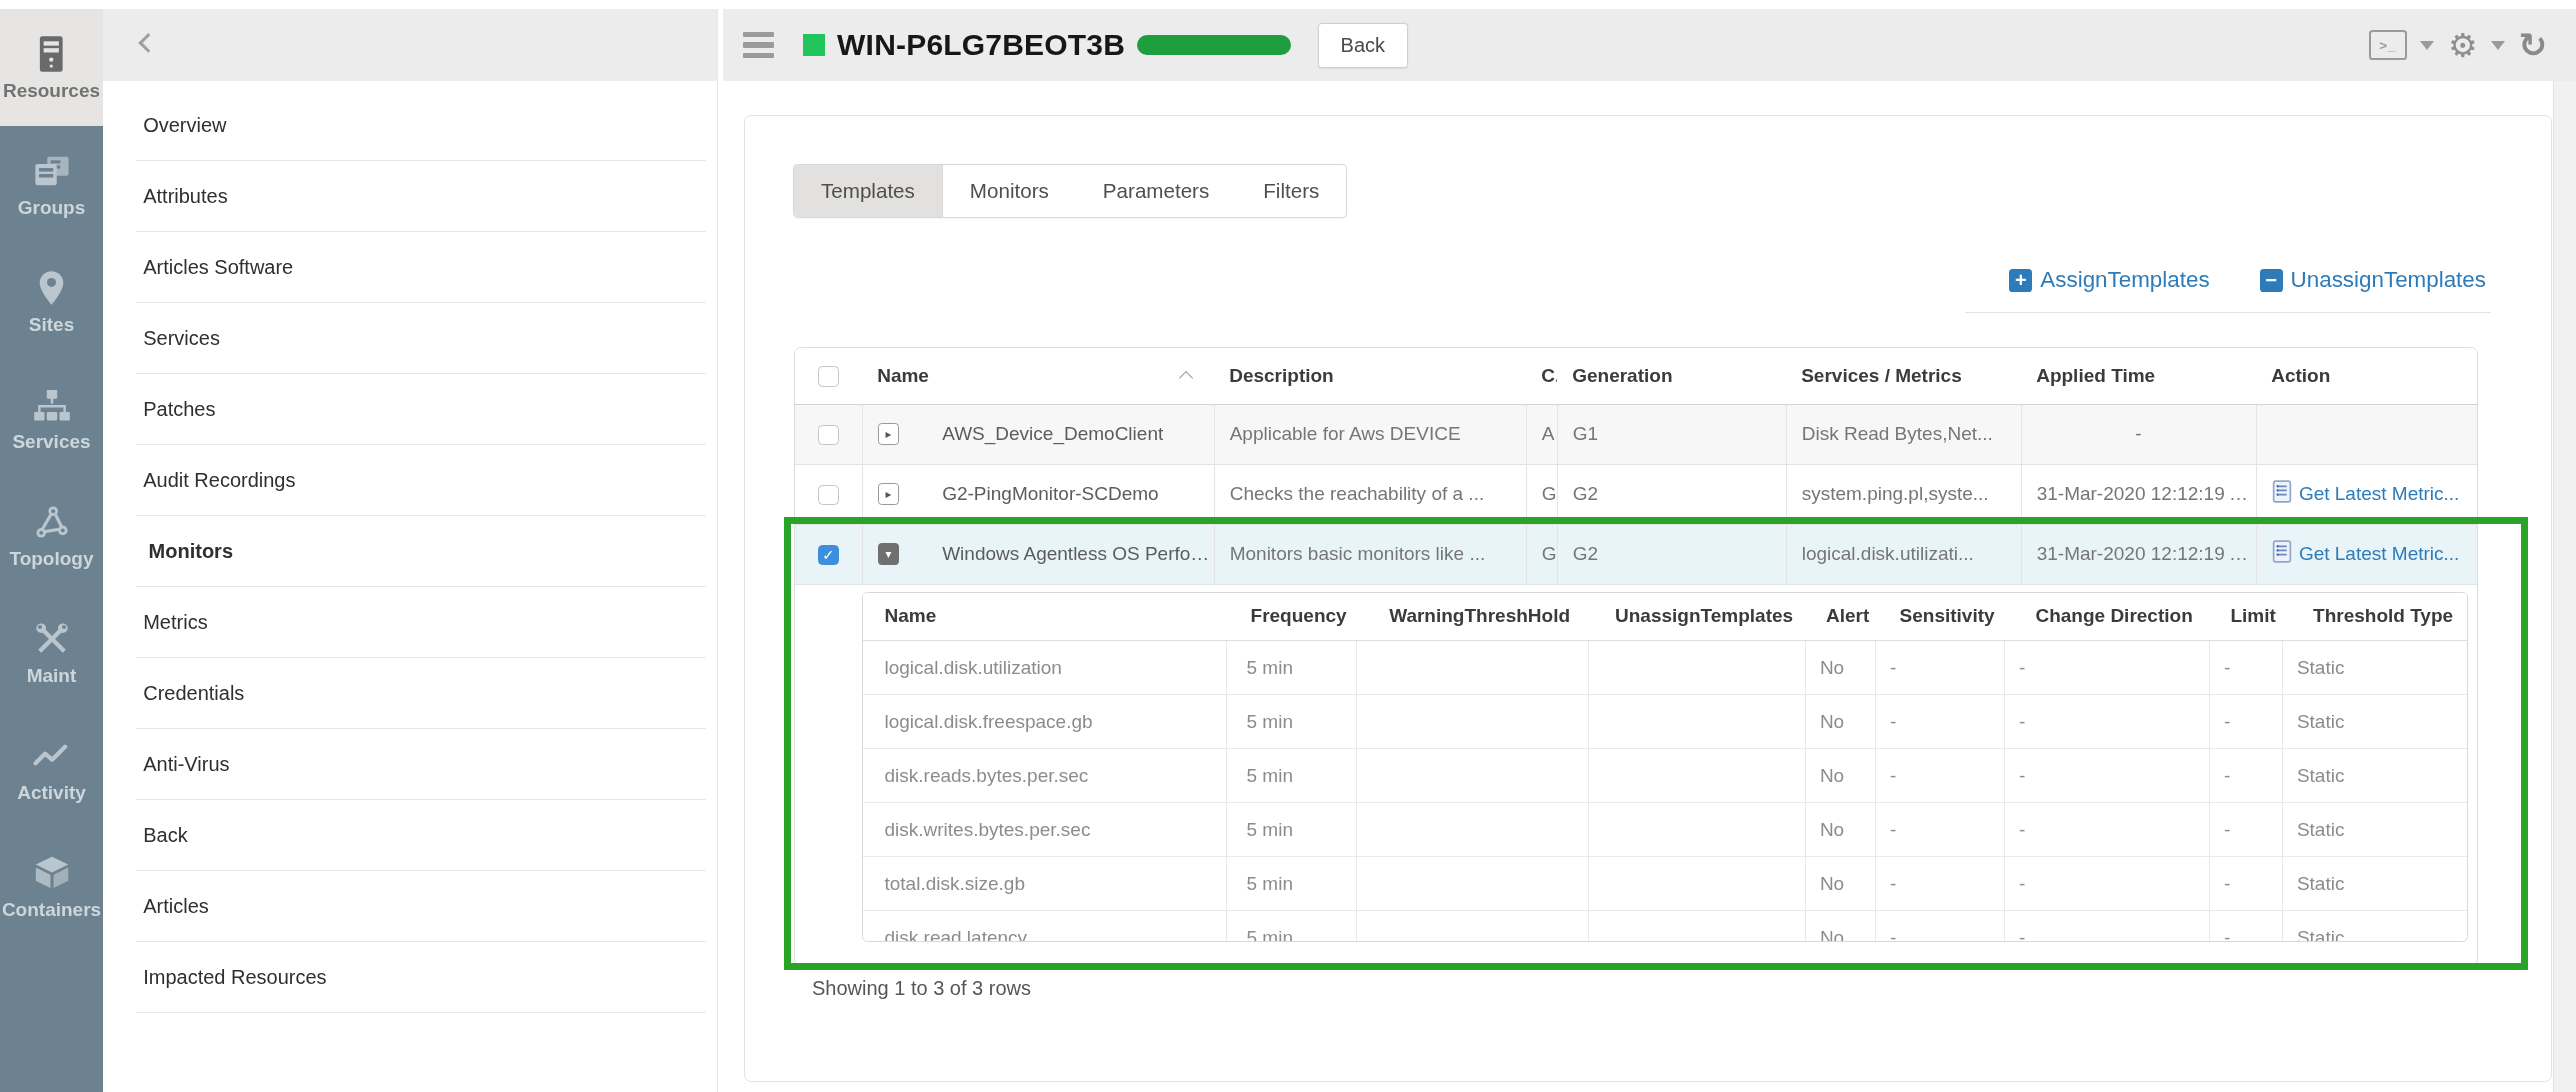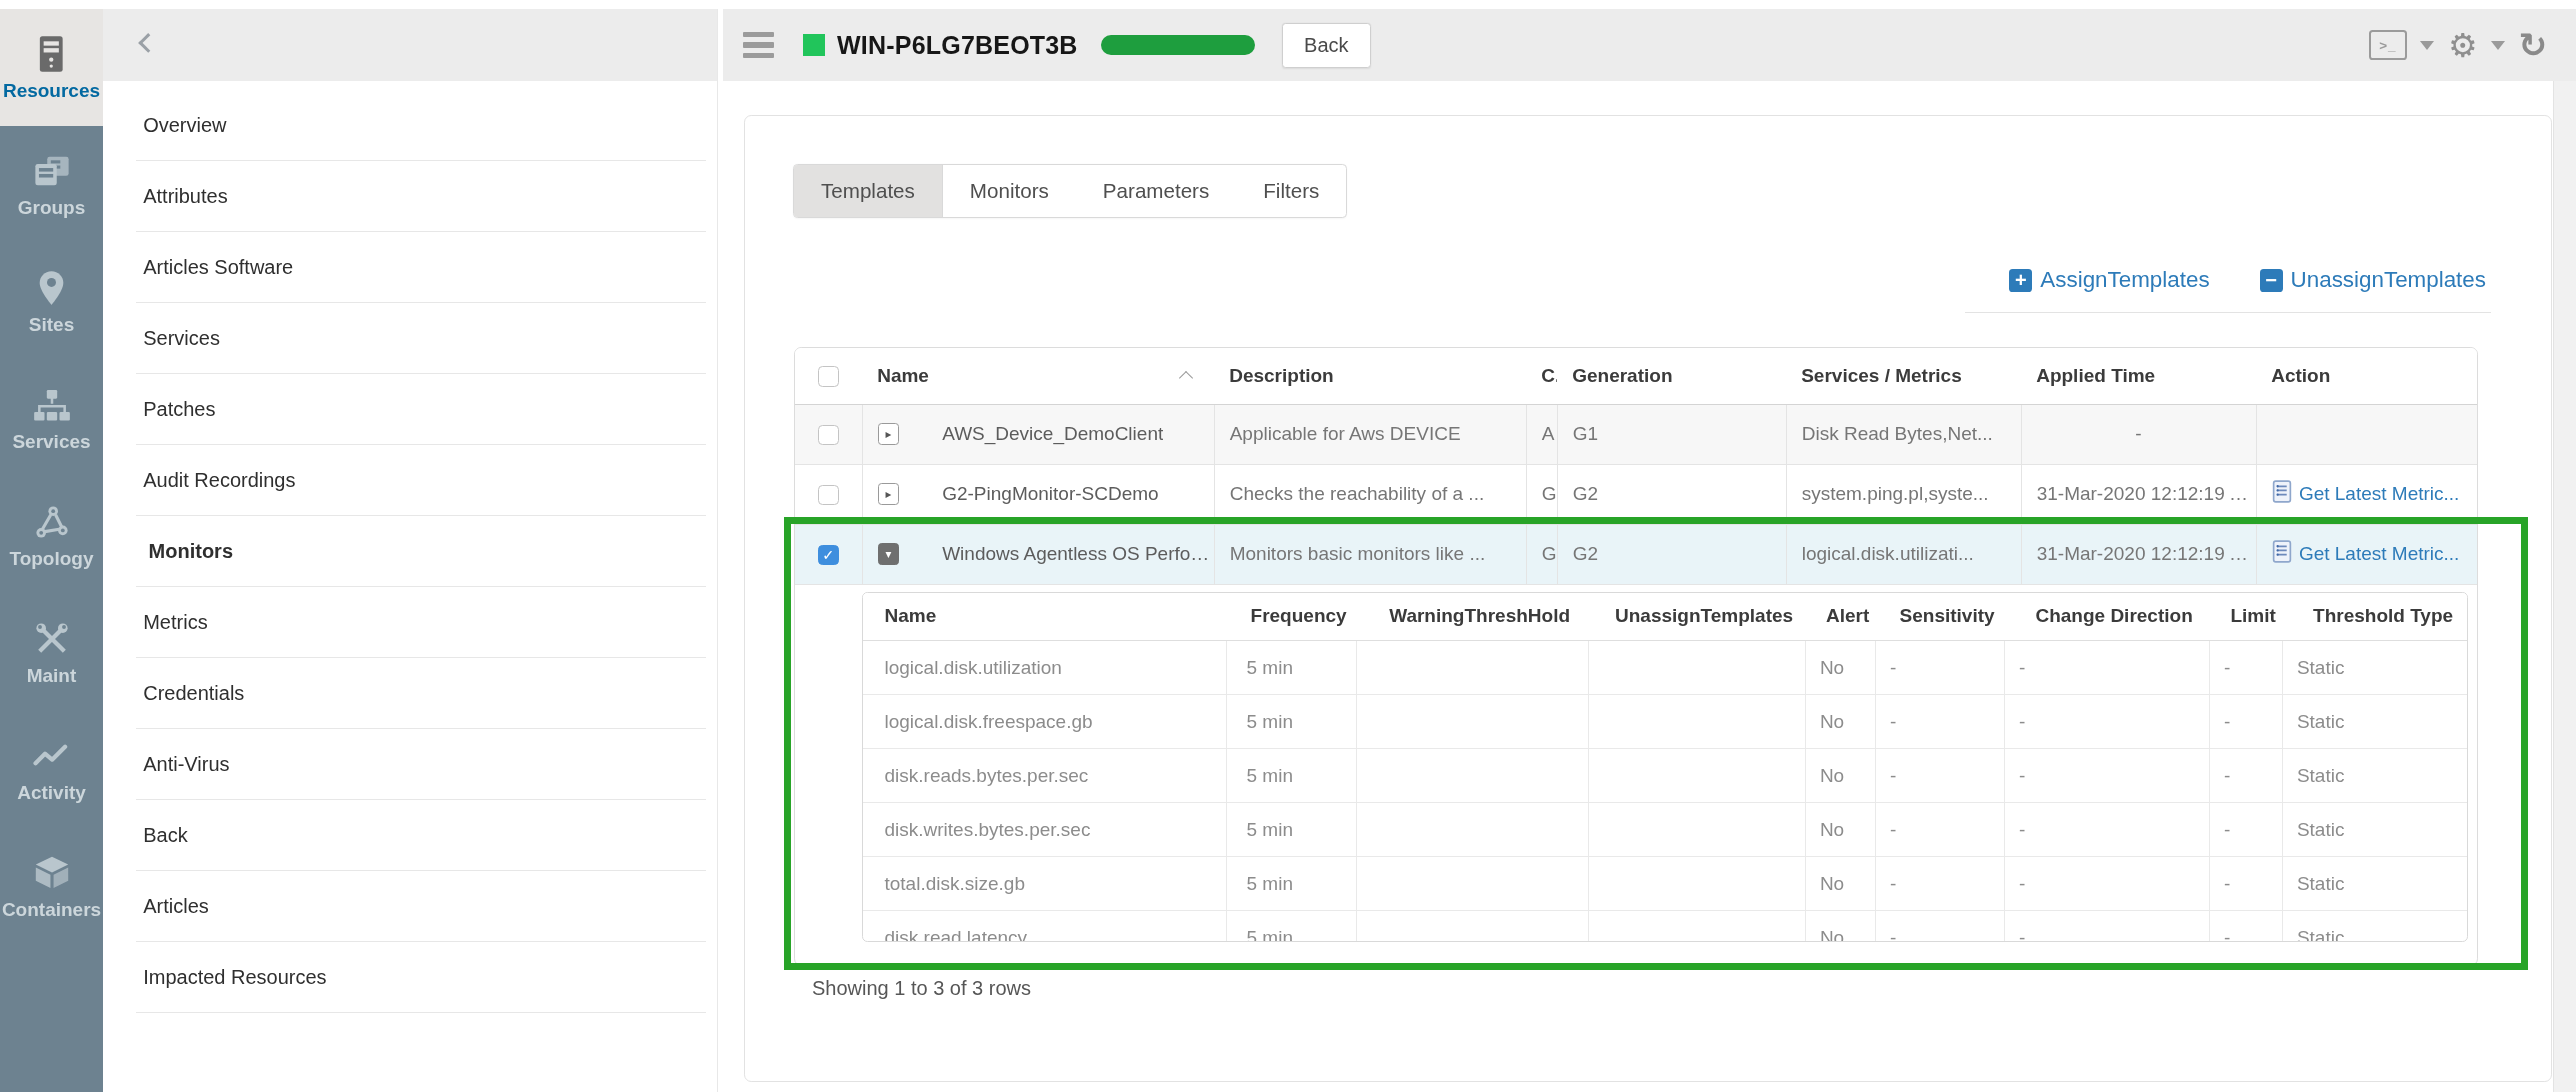--- a/index.html
+++ b/index.html
@@ -5,42 +5,42 @@
   * { margin:0; padding:0; box-sizing:border-box; }
   html,body { width:2576px; height:1092px; background:#ffffff; overflow:hidden;
     font-family:"Liberation Sans","DejaVu Sans",sans-serif; position:relative; }
 
   
   .sidebar { position:absolute; left:0; top:9px; width:103px; height:1083px; background:var(--sb-bg,#6d8290); }
   .sb-item { height:117px; display:flex; flex-direction:column; align-items:center; justify-content:center;
     color:var(--sb-tx,#ccd6db); cursor:pointer; }
   .sb-item .sb-ico { height:41px; display:flex; align-items:center; justify-content:center; color:#b9c6cd; }
   .sb-item .sb-lbl { font-size:19px; font-weight:700; margin-top:5.4px; }
-  .sb-item.active { background:var(--sb-abg,#e7e5e3); color:#0369a1; }
+  .sb-item.active { background:var(--sb-abg,#e7e5e3); color:#737373; }
   .sb-item.active .sb-ico { color:#6a6a6a; }
   .sb-item svg .hole { fill:var(--sb-bg,#6d8290); }
   .sb-item.active svg .hole { fill:var(--sb-abg,#e7e5e3); }
 
   
   .panel2 { position:absolute; left:103px; top:9px; width:615px; height:1083px; background:#fff; border-right:0.9px solid #e8e8e8; }
   .panel2-head { height:72px; background:var(--band,#ececec); position:relative; }
   .chev-left { position:absolute; left:38px; top:27px; width:14.4px; height:14.4px;
     border-left:3.6px solid #9aa0a6; border-bottom:3.6px solid #9aa0a6; transform:rotate(45deg); cursor:pointer; }
   .menu { list-style:none; margin-top:9px; }
   .menu li { height:71px; line-height:70px; margin:0 10.8px 0 33px; padding-left:7.2px;
     border-bottom:0.9px solid #e7e7e7; font-size:20px; color:#2f2f2f; cursor:pointer; white-space:nowrap; }
   .menu li.active { font-weight:700; padding-left:12.6px; }
 
   
   .main-head { position:absolute; left:723px; top:9px; width:1853px; height:72px; background:var(--band,#ececec);
     display:flex; align-items:center; padding-left:20px; }
   .hamburger { width:31px; height:27px; display:flex; flex-direction:column; justify-content:space-between; cursor:pointer; margin-right:29px; }
   .hamburger i { display:block; height:5.4px; background:#9b9b9b; border-radius:0.9px; }
   .dev-dot { width:22.4px; height:22.4px; background:var(--stat-green,#21c55b); margin-right:11.7px; }
-  .dev-name { font-size:25px; font-weight:700; color:#171717; letter-spacing:0.2px; margin-right:23px; }
+  .dev-name { font-size:30px; font-weight:700; color:#171717; letter-spacing:0.2px; margin-right:12px; }
   .dev-pill { width:154px; height:20.6px; border-radius:10.8px; background:var(--mask-green,#1e9e3e); margin-right:27px; }
   .back-btn { height:45px; padding:0 21.5px; background:#fff; border:0.9px solid #cfcfcf; border-radius:3.6px;
     font-size:20px; color:#4a4a4a; font-family:inherit; cursor:pointer; box-shadow:0 0.9px 1.8px rgba(0,0,0,0.08); }
   .head-icons { position:absolute; right:29px; top:0; height:72px; display:flex; align-items:center; gap:13.5px; color:#8f8f8f; }
   .term-ico { width:38px; height:30px; border:2.7px solid #9b9b9b; border-radius:3.6px; display:flex; align-items:center;
     justify-content:center; font-size:13.5px; font-weight:700; color:#9b9b9b; letter-spacing:0.9px; cursor:pointer; }
   .dd-caret { width:0; height:0; border-left:7.2px solid transparent; border-right:7.2px solid transparent;
     border-top:9px solid #9a9a9a; cursor:pointer; }
   .gear-ico { font-size:33px; color:#8f8f8f; cursor:pointer; line-height:1; }
   .refresh-ico { font-size:34px; font-weight:700; color:#8a8a8a; cursor:pointer; line-height:1; }

